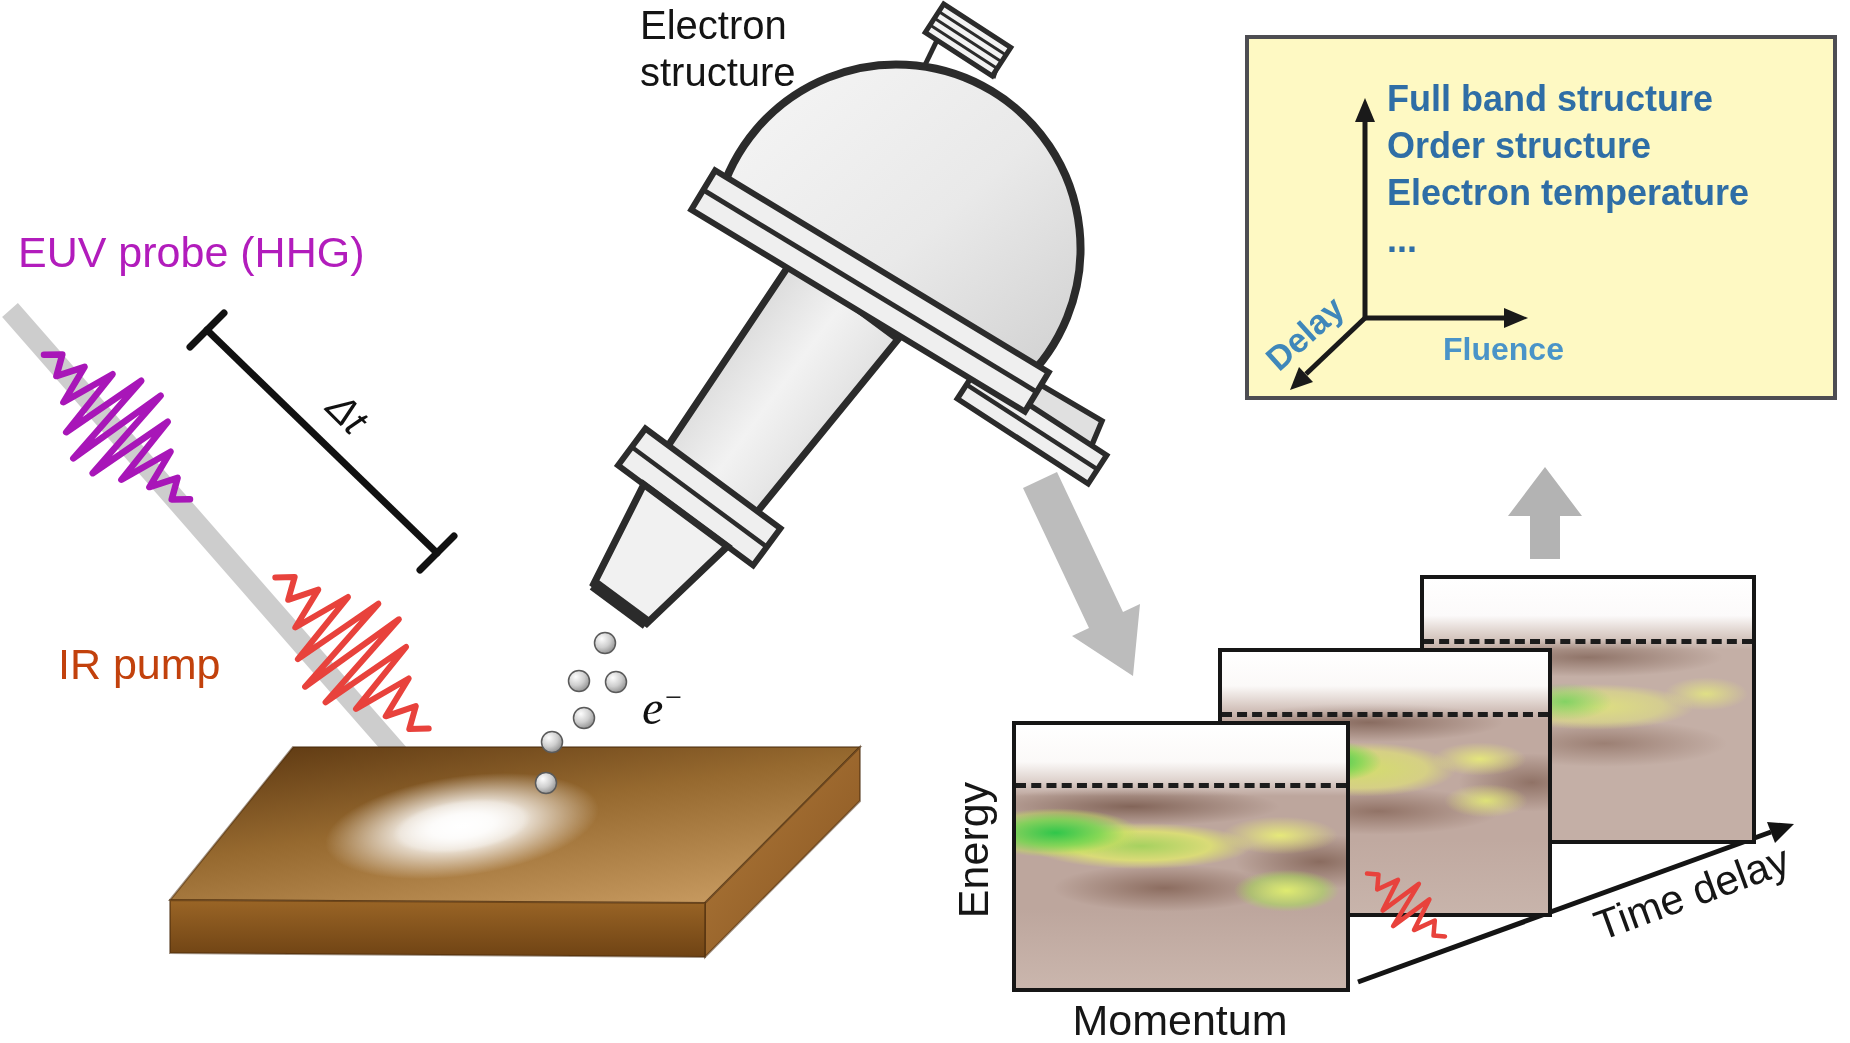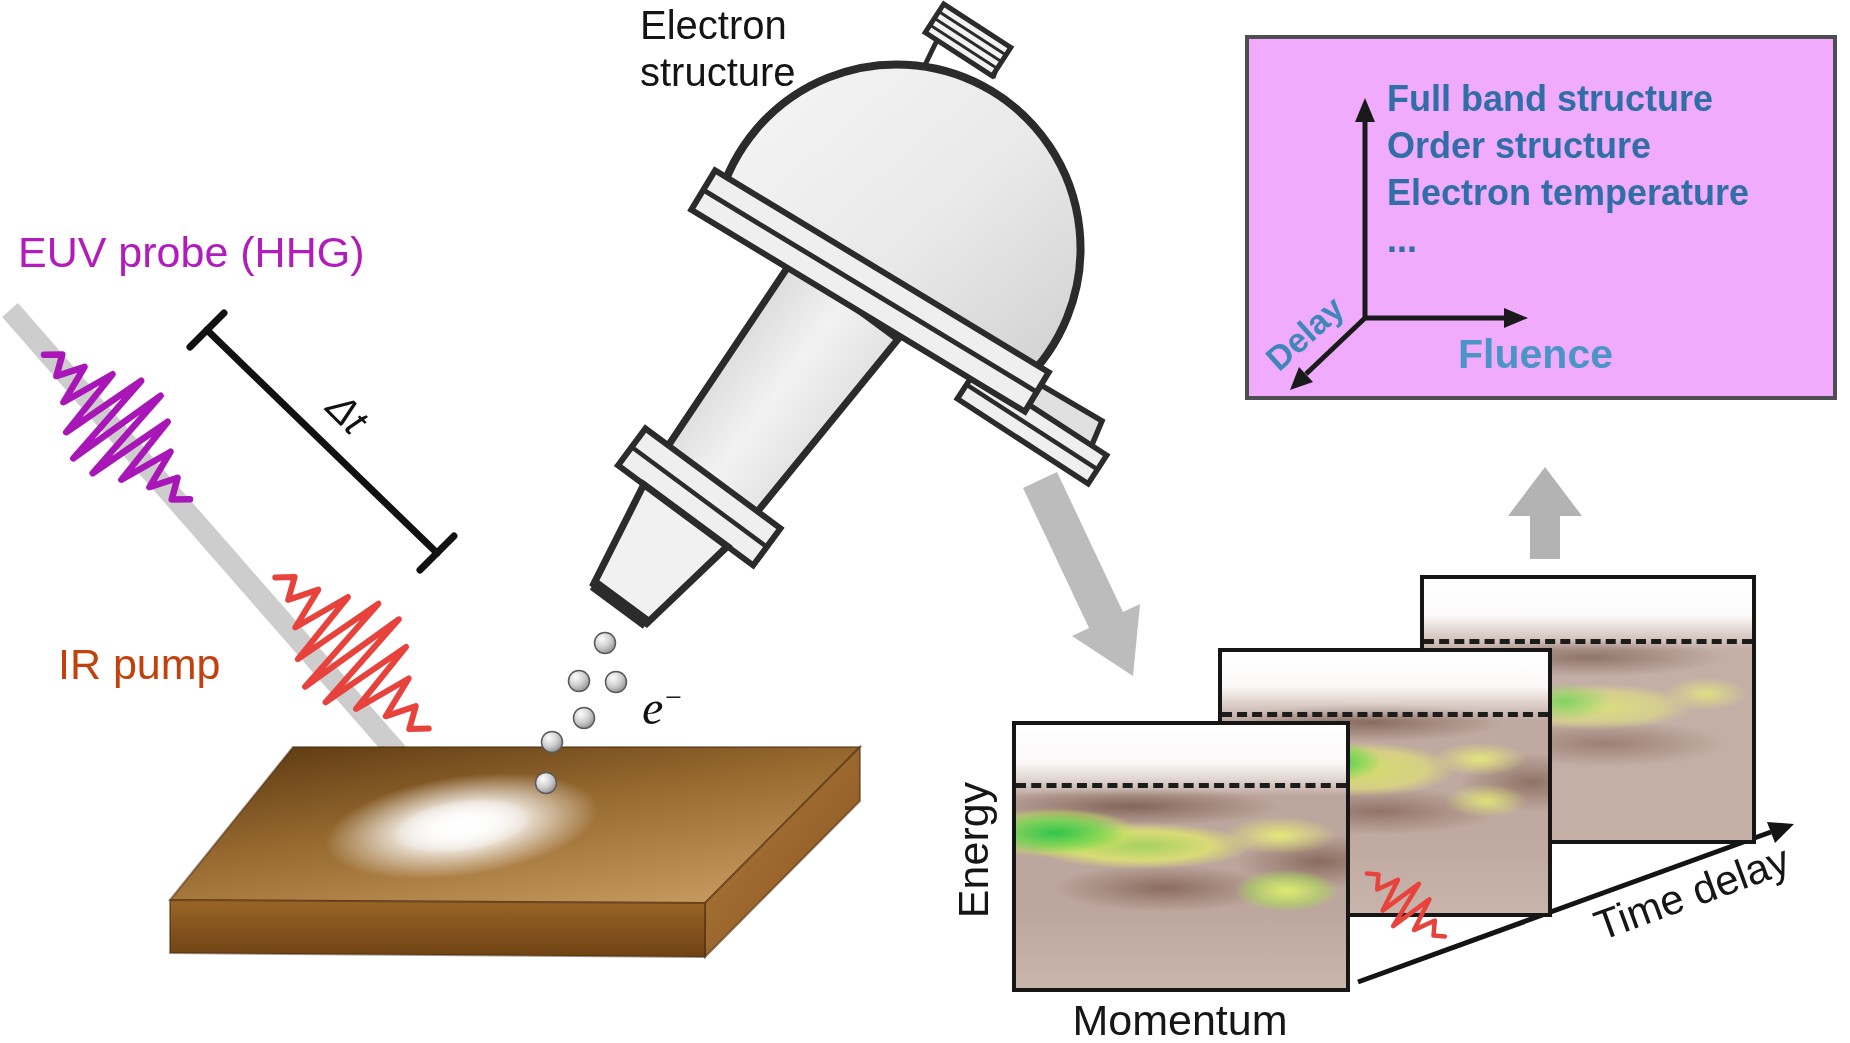--- a/index.html
+++ b/index.html
@@ -22,26 +22,26 @@
   .e-lbl sup { font-size:30px; }
   .energy-lbl   { left:882px; top:827px; width:180px; height:46px; text-align:center;
                   font-size:43px; color:#161616; transform:rotate(-90deg); }
   .momentum-lbl { left:1050px; top:996px; width:260px; text-align:center;
                   font-size:43px; color:#161616; }
   .tdelay-lbl   { left:1577px; top:869px; width:230px; text-align:center; font-size:42px;
                   color:#161616; transform:rotate(-20deg); }
 
   
   .info-box { position:absolute; left:1245px; top:35px; width:592px; height:365px;
-              background:#f0abfc; border:4px solid #4d4d52; box-sizing:border-box; }
+              background:#fef9c3; border:4px solid #4d4d52; box-sizing:border-box; }
   .info-items { position:absolute; left:138px; top:36px; }
   .info-item { font-size:36px; font-weight:bold; line-height:47px; color:#2f6ea6; }
   .delay-lbl   { left:1240px; top:314px; width:130px; text-align:center; font-size:34px;
                  font-weight:bold; color:#3f87ba; transform:rotate(-42deg); }
-  .fluence-lbl { left:1443px; top:331px; width:170px; text-align:right; font-size:41px;
+  .fluence-lbl { left:1443px; top:331px; width:170px; text-align:left; font-size:32px;
                  font-weight:bold; color:#4a94c8; }
 
   
   .panel { position:absolute; border:4px solid #161616; box-sizing:content-box; }
   .dash  { position:absolute; left:0; right:0; height:0; border-top:5px dashed #1c1c1c; }
   .p1 { left:1012px; top:721px; width:330px; height:263px;
     background:
       linear-gradient(180deg, #ffffff 0%, #fbf9f8 14%, rgba(251,248,246,0.55) 21%, rgba(251,248,246,0) 27%),
       radial-gradient(ellipse 30% 11% at 12% 41%, rgba(40,200,70,0.95) 0%, rgba(120,215,80,0.85) 45%, rgba(190,225,90,0.45) 70%, rgba(190,225,90,0) 85%),
       radial-gradient(ellipse 42% 11% at 38% 46%, rgba(160,220,80,0.8) 0%, rgba(225,232,110,0.8) 50%, rgba(225,232,110,0) 80%),

